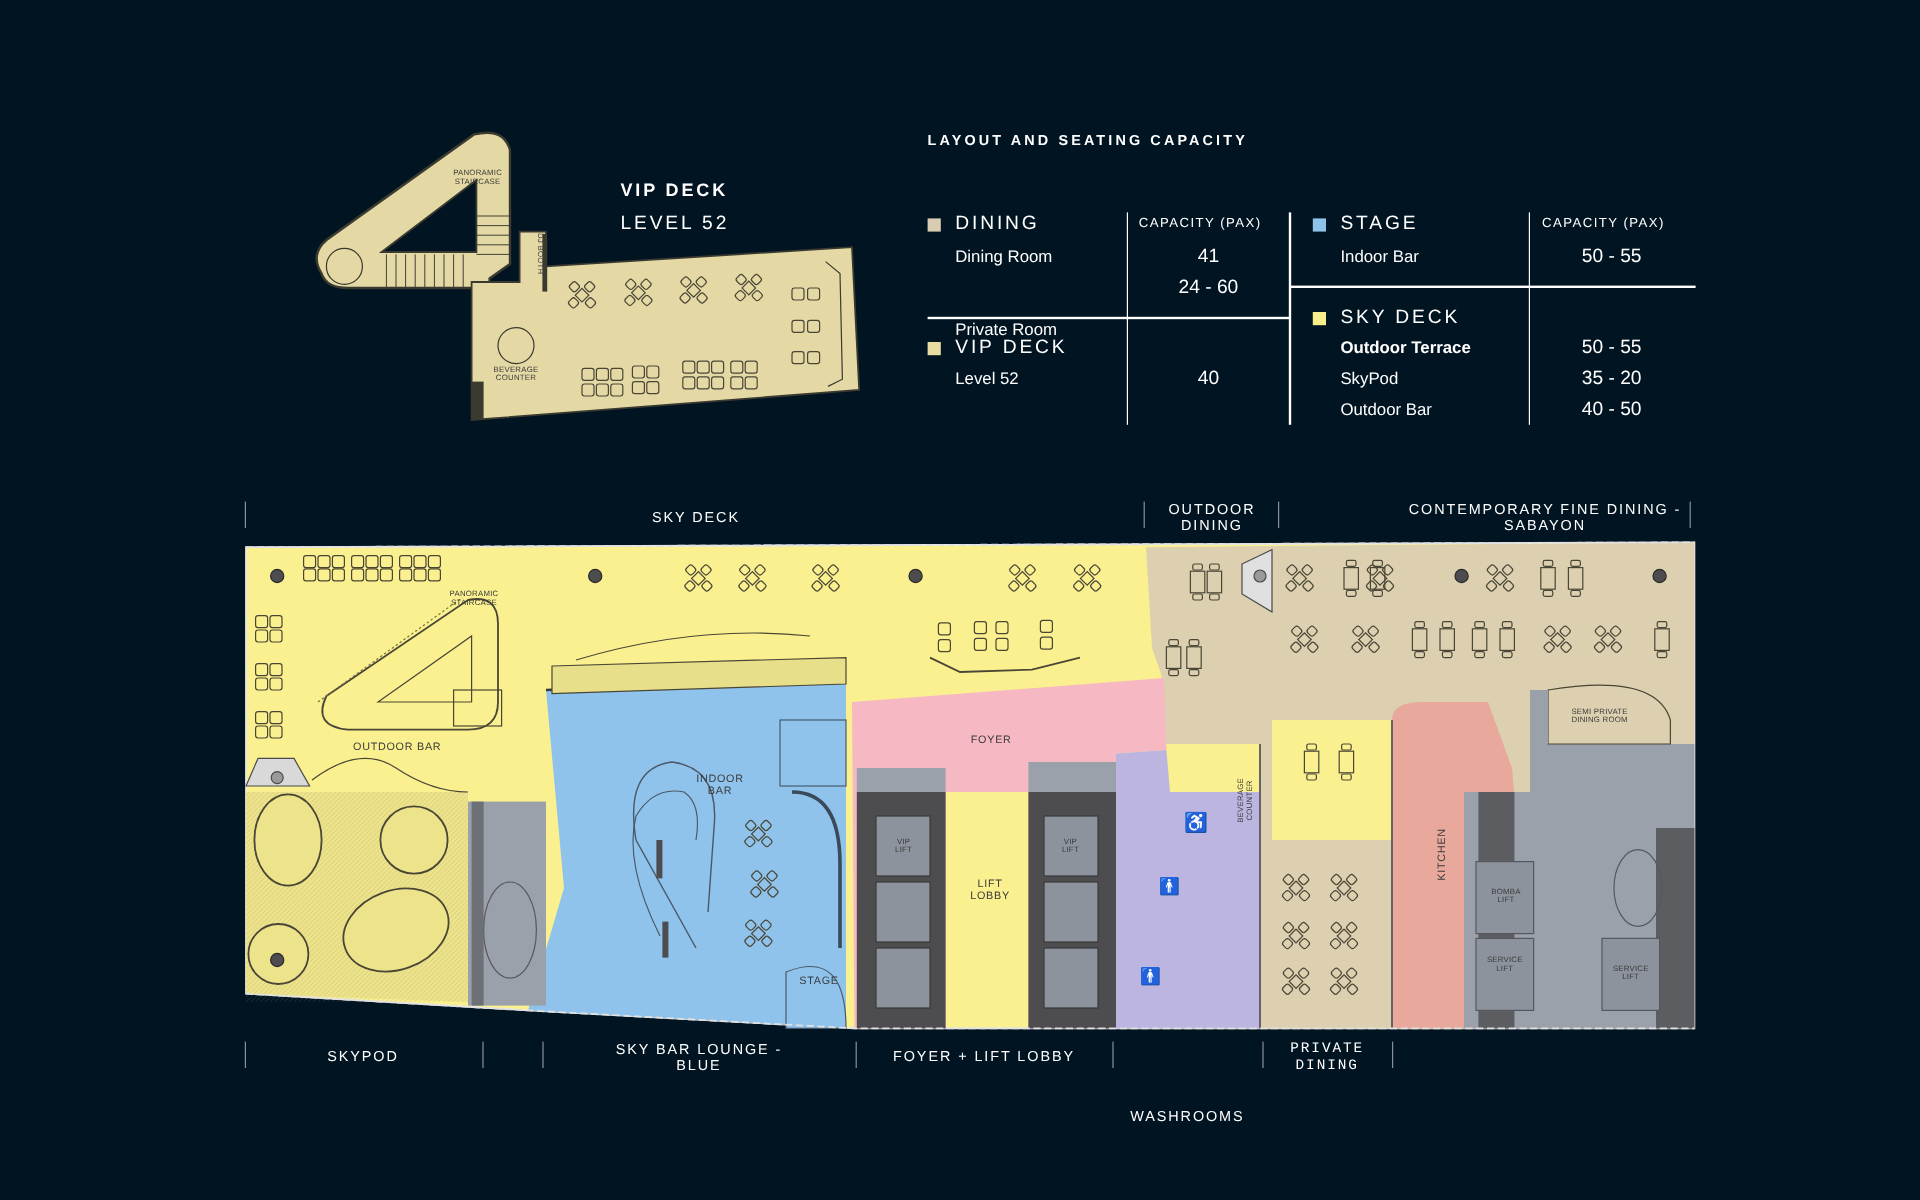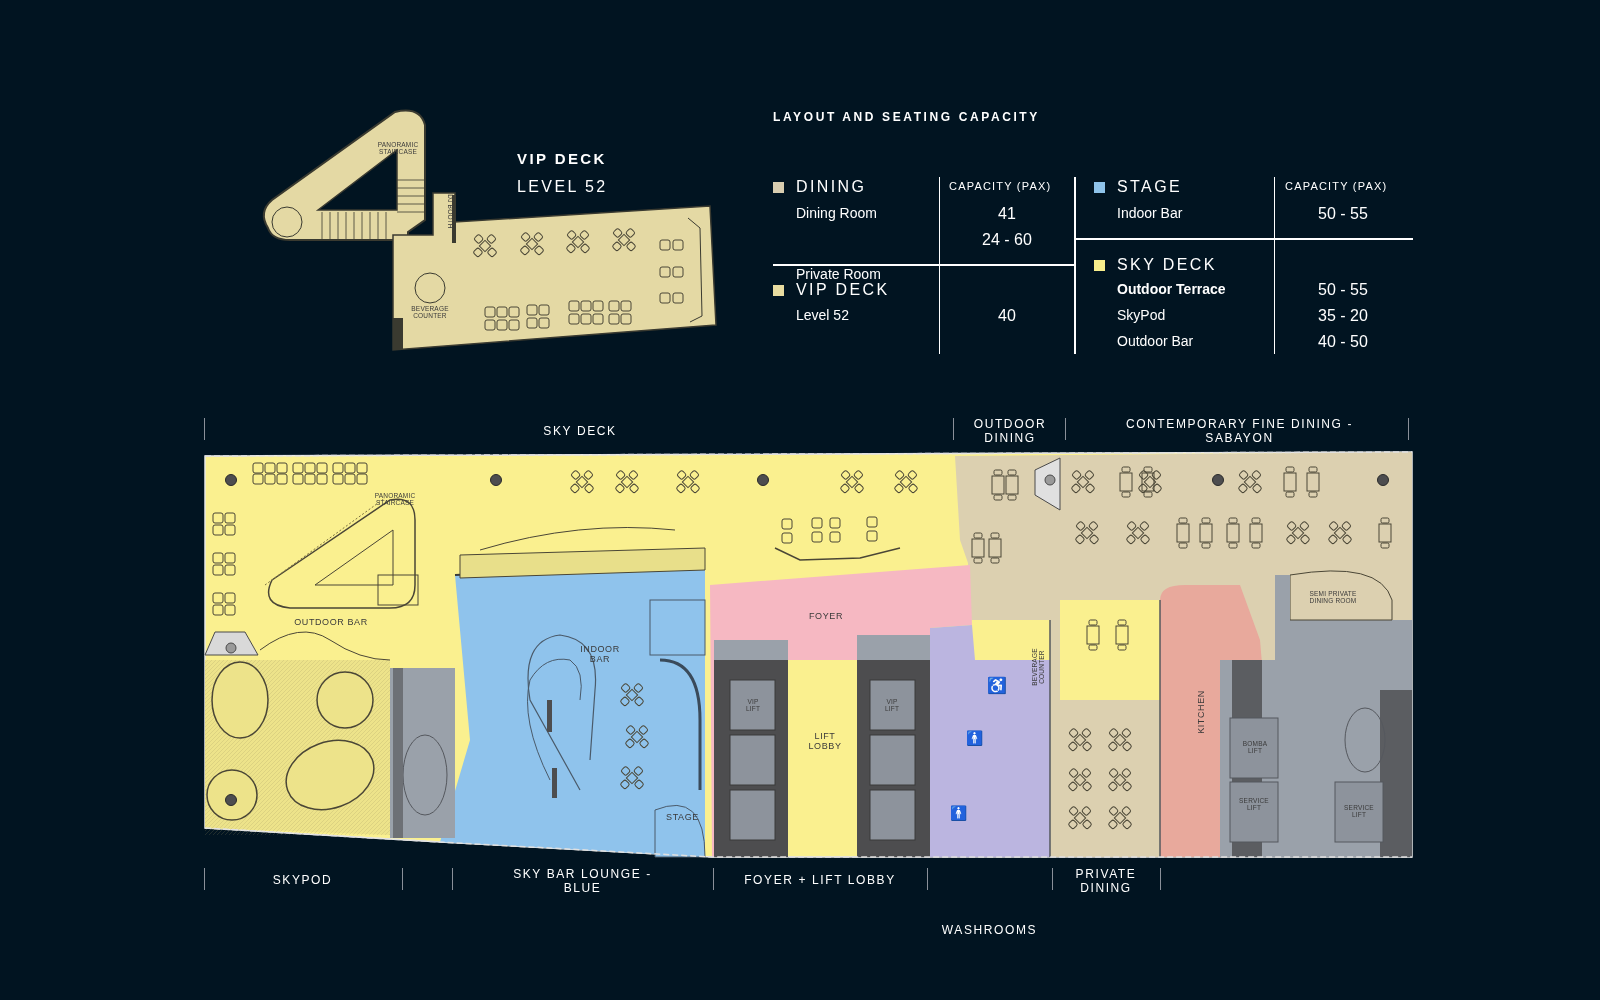--- a/index.html
+++ b/index.html
@@ -419,34 +419,34 @@
   <div class="cap-val" style="left:520px; top:156px;">40 - 50</div>
 
   <div class="vline" style="left:501px; top:0; height:177px;"></div>
 </div>
 
 <div class="tick" style="left:204px; top:418px;"></div>
 <div class="zone-label" style="left:480px; top:424px; width:200px;">SKY DECK</div>
 <div class="tick" style="left:953px; top:418px;"></div>
 <div class="zone-label" style="left:962px; top:417px; width:96px;">OUTDOOR DINING</div>
 <div class="tick" style="left:1065px; top:418px;"></div>
-<div class="zone-label" style="left:1112px; top:417px; width:255px;">CONTEMPORARY FINE DINING - SABAYON</div>
+<div class="zone-label" style="left:1160px; top:417px; width:255px;">CONTEMPORARY FINE DINING - SABAYON</div>
 <div class="tick" style="left:1408px; top:418px;"></div>
 
 <div class="tick" style="left:204px; top:868px;"></div>
 <div class="zone-label" style="left:210px; top:873px; width:185px;">SKYPOD</div>
 <div class="tick" style="left:402px; top:868px;"></div>
 <div class="tick" style="left:452px; top:868px;"></div>
 <div class="zone-label" style="left:505px; top:867px; width:155px;">SKY BAR LOUNGE - BLUE</div>
 <div class="tick" style="left:713px; top:868px;"></div>
 <div class="zone-label" style="left:720px; top:873px; width:200px;">FOYER + LIFT LOBBY</div>
 <div class="tick" style="left:927px; top:868px;"></div>
 <div class="zone-label" style="left:932px; top:911px; width:115px;margin-top:12px;">WASHROOMS</div>
 <div class="tick" style="left:1052px; top:868px;"></div>
-<div class="zone-label" style="left:1065px; top:867px; width:82px;">PRIVATE DINING</div>
+<div class="zone-label" style="left:1065px; top:867px; width:82px;font-family:Liberation Mono, monospace;">PRIVATE DINING</div>
 <div class="tick" style="left:1160px; top:868px;"></div>
 
 <div class="plan-label sm" style="left:370px; top:492px; width:50px;">PANORAMIC STAIRCASE</div>
 <div class="plan-label" style="left:286px; top:617px; width:90px;">OUTDOOR BAR</div>
 <div class="plan-label" style="left:575px; top:644px; width:50px;">INDOOR BAR</div>
 <div class="plan-label" style="left:660px; top:812px; width:45px;">STAGE</div>
 <div class="plan-label" style="left:806px; top:611px; width:40px;">FOYER</div>
 <div class="plan-label" style="left:800px; top:731px; width:50px;">LIFT LOBBY</div>
 <div class="plan-label sm" style="left:741px; top:698px; width:24px;">VIP LIFT</div>
 <div class="plan-label sm" style="left:880px; top:698px; width:24px;">VIP LIFT</div>

